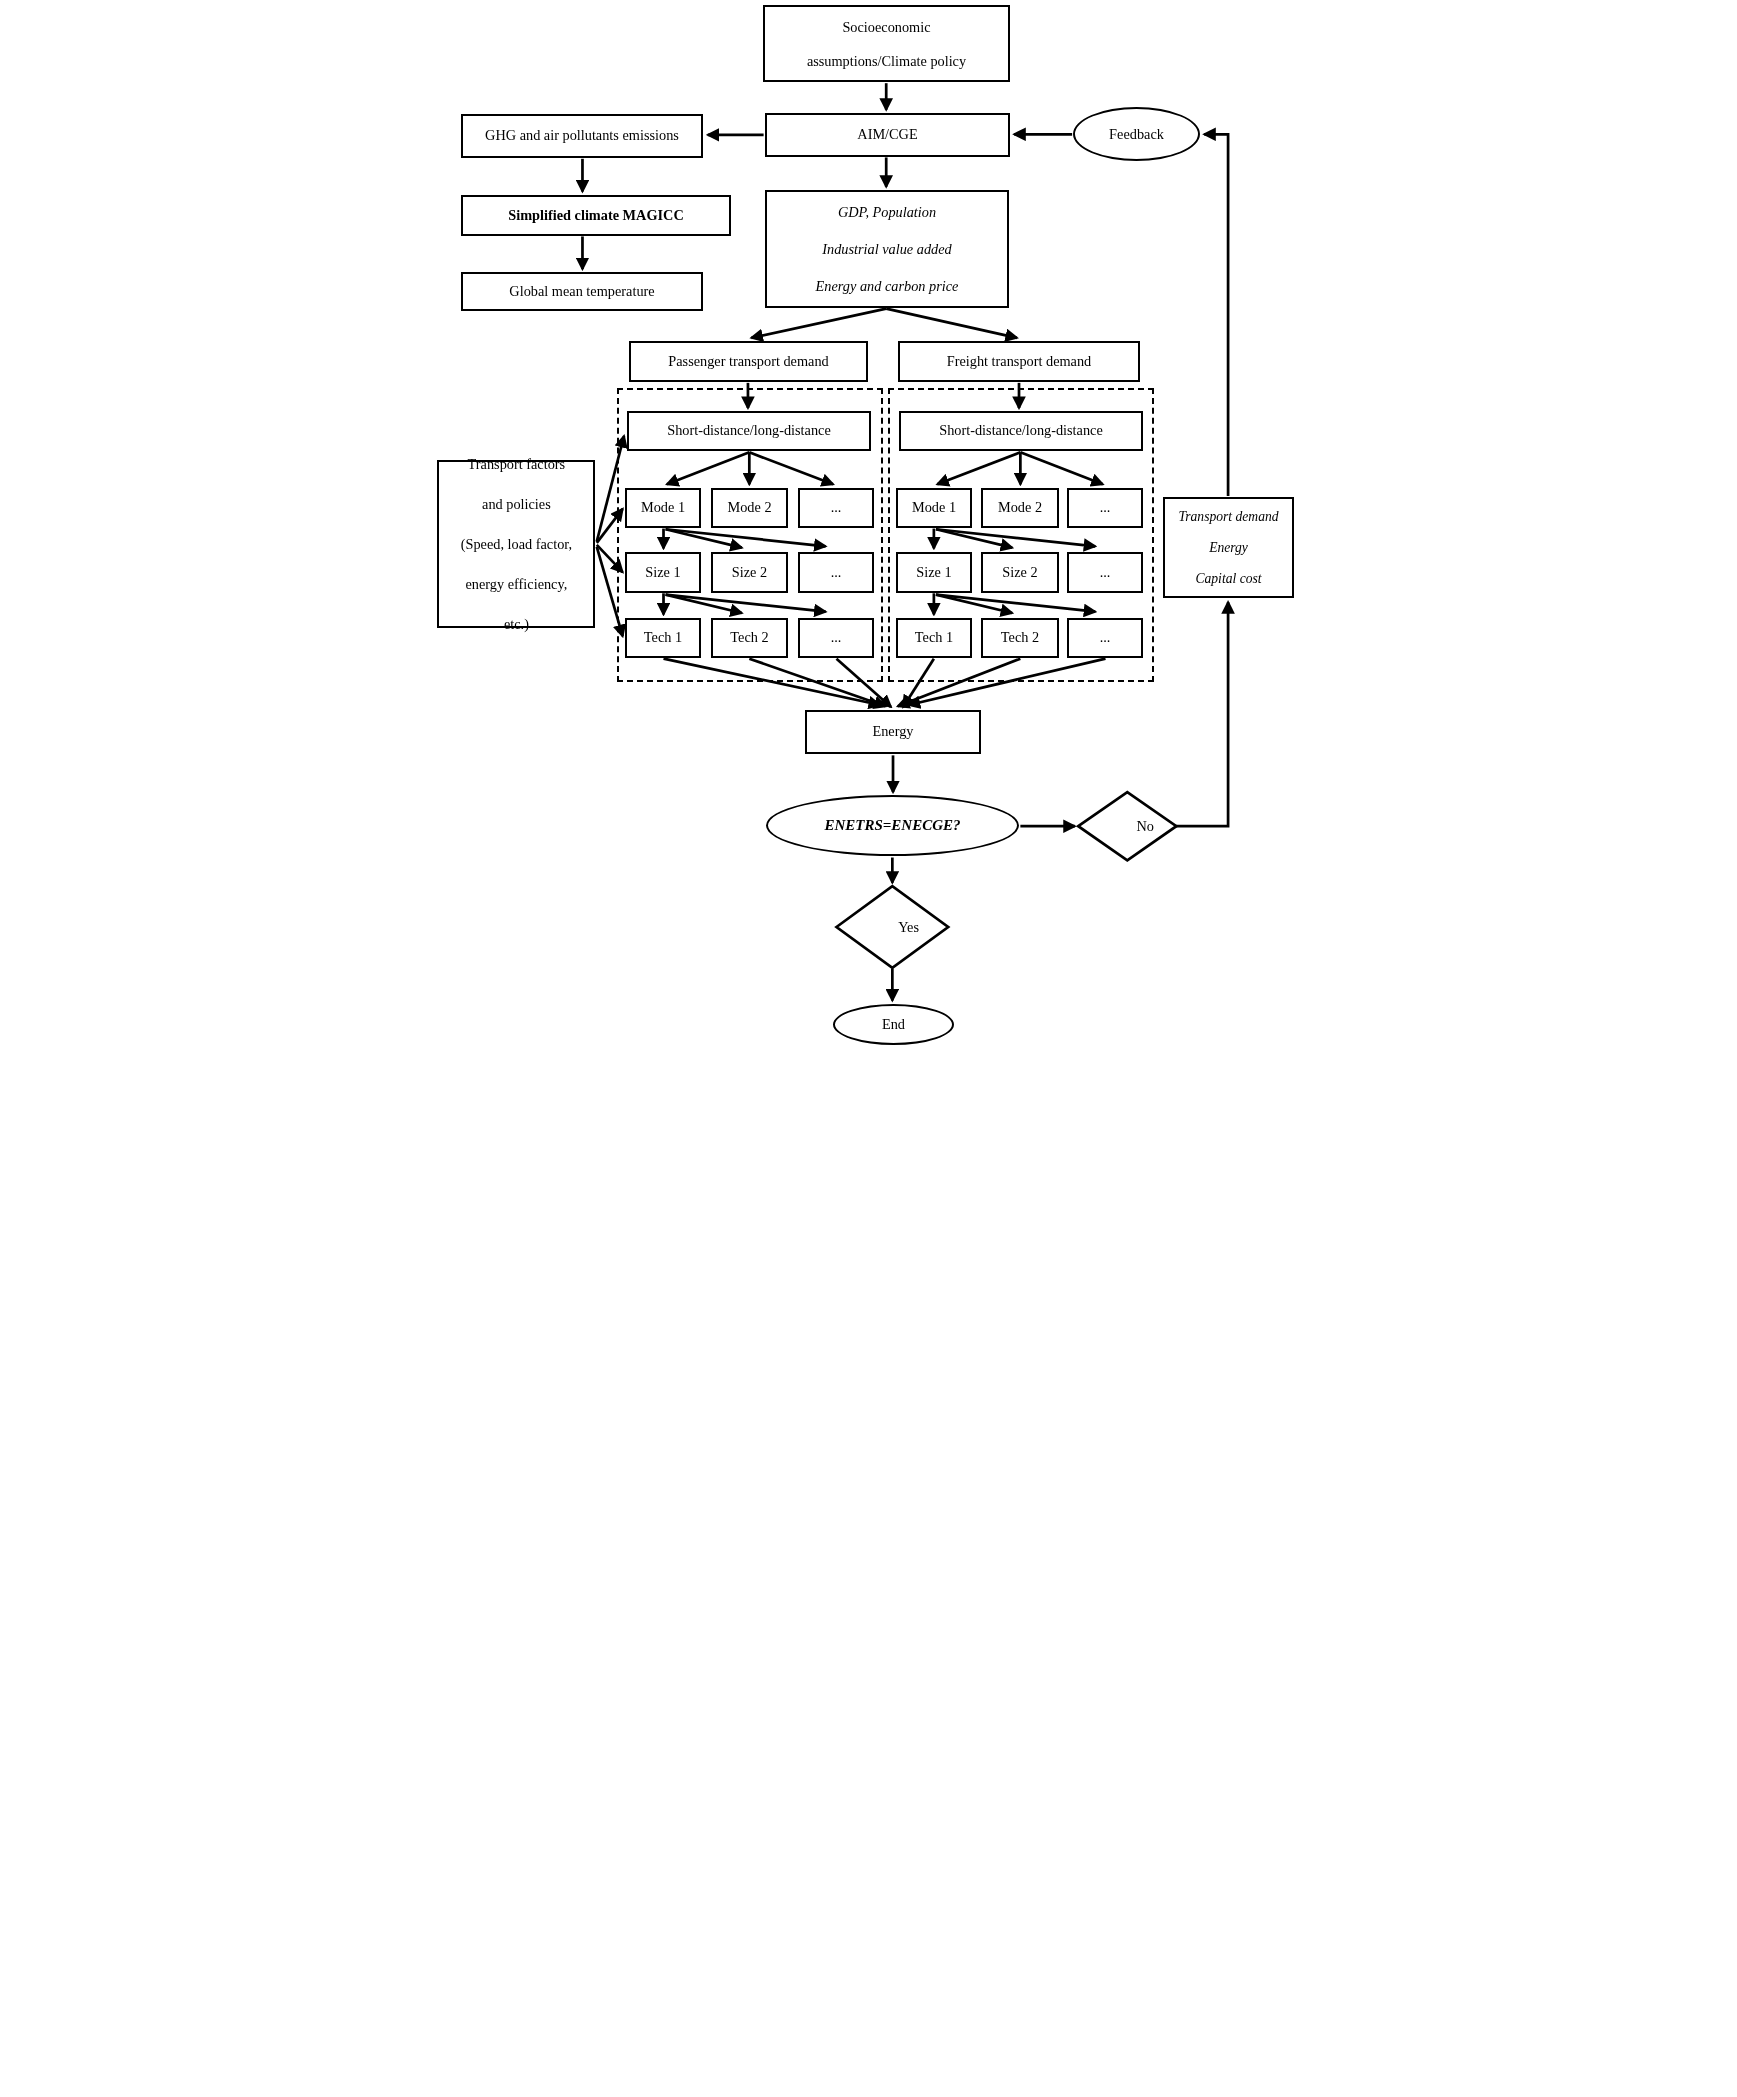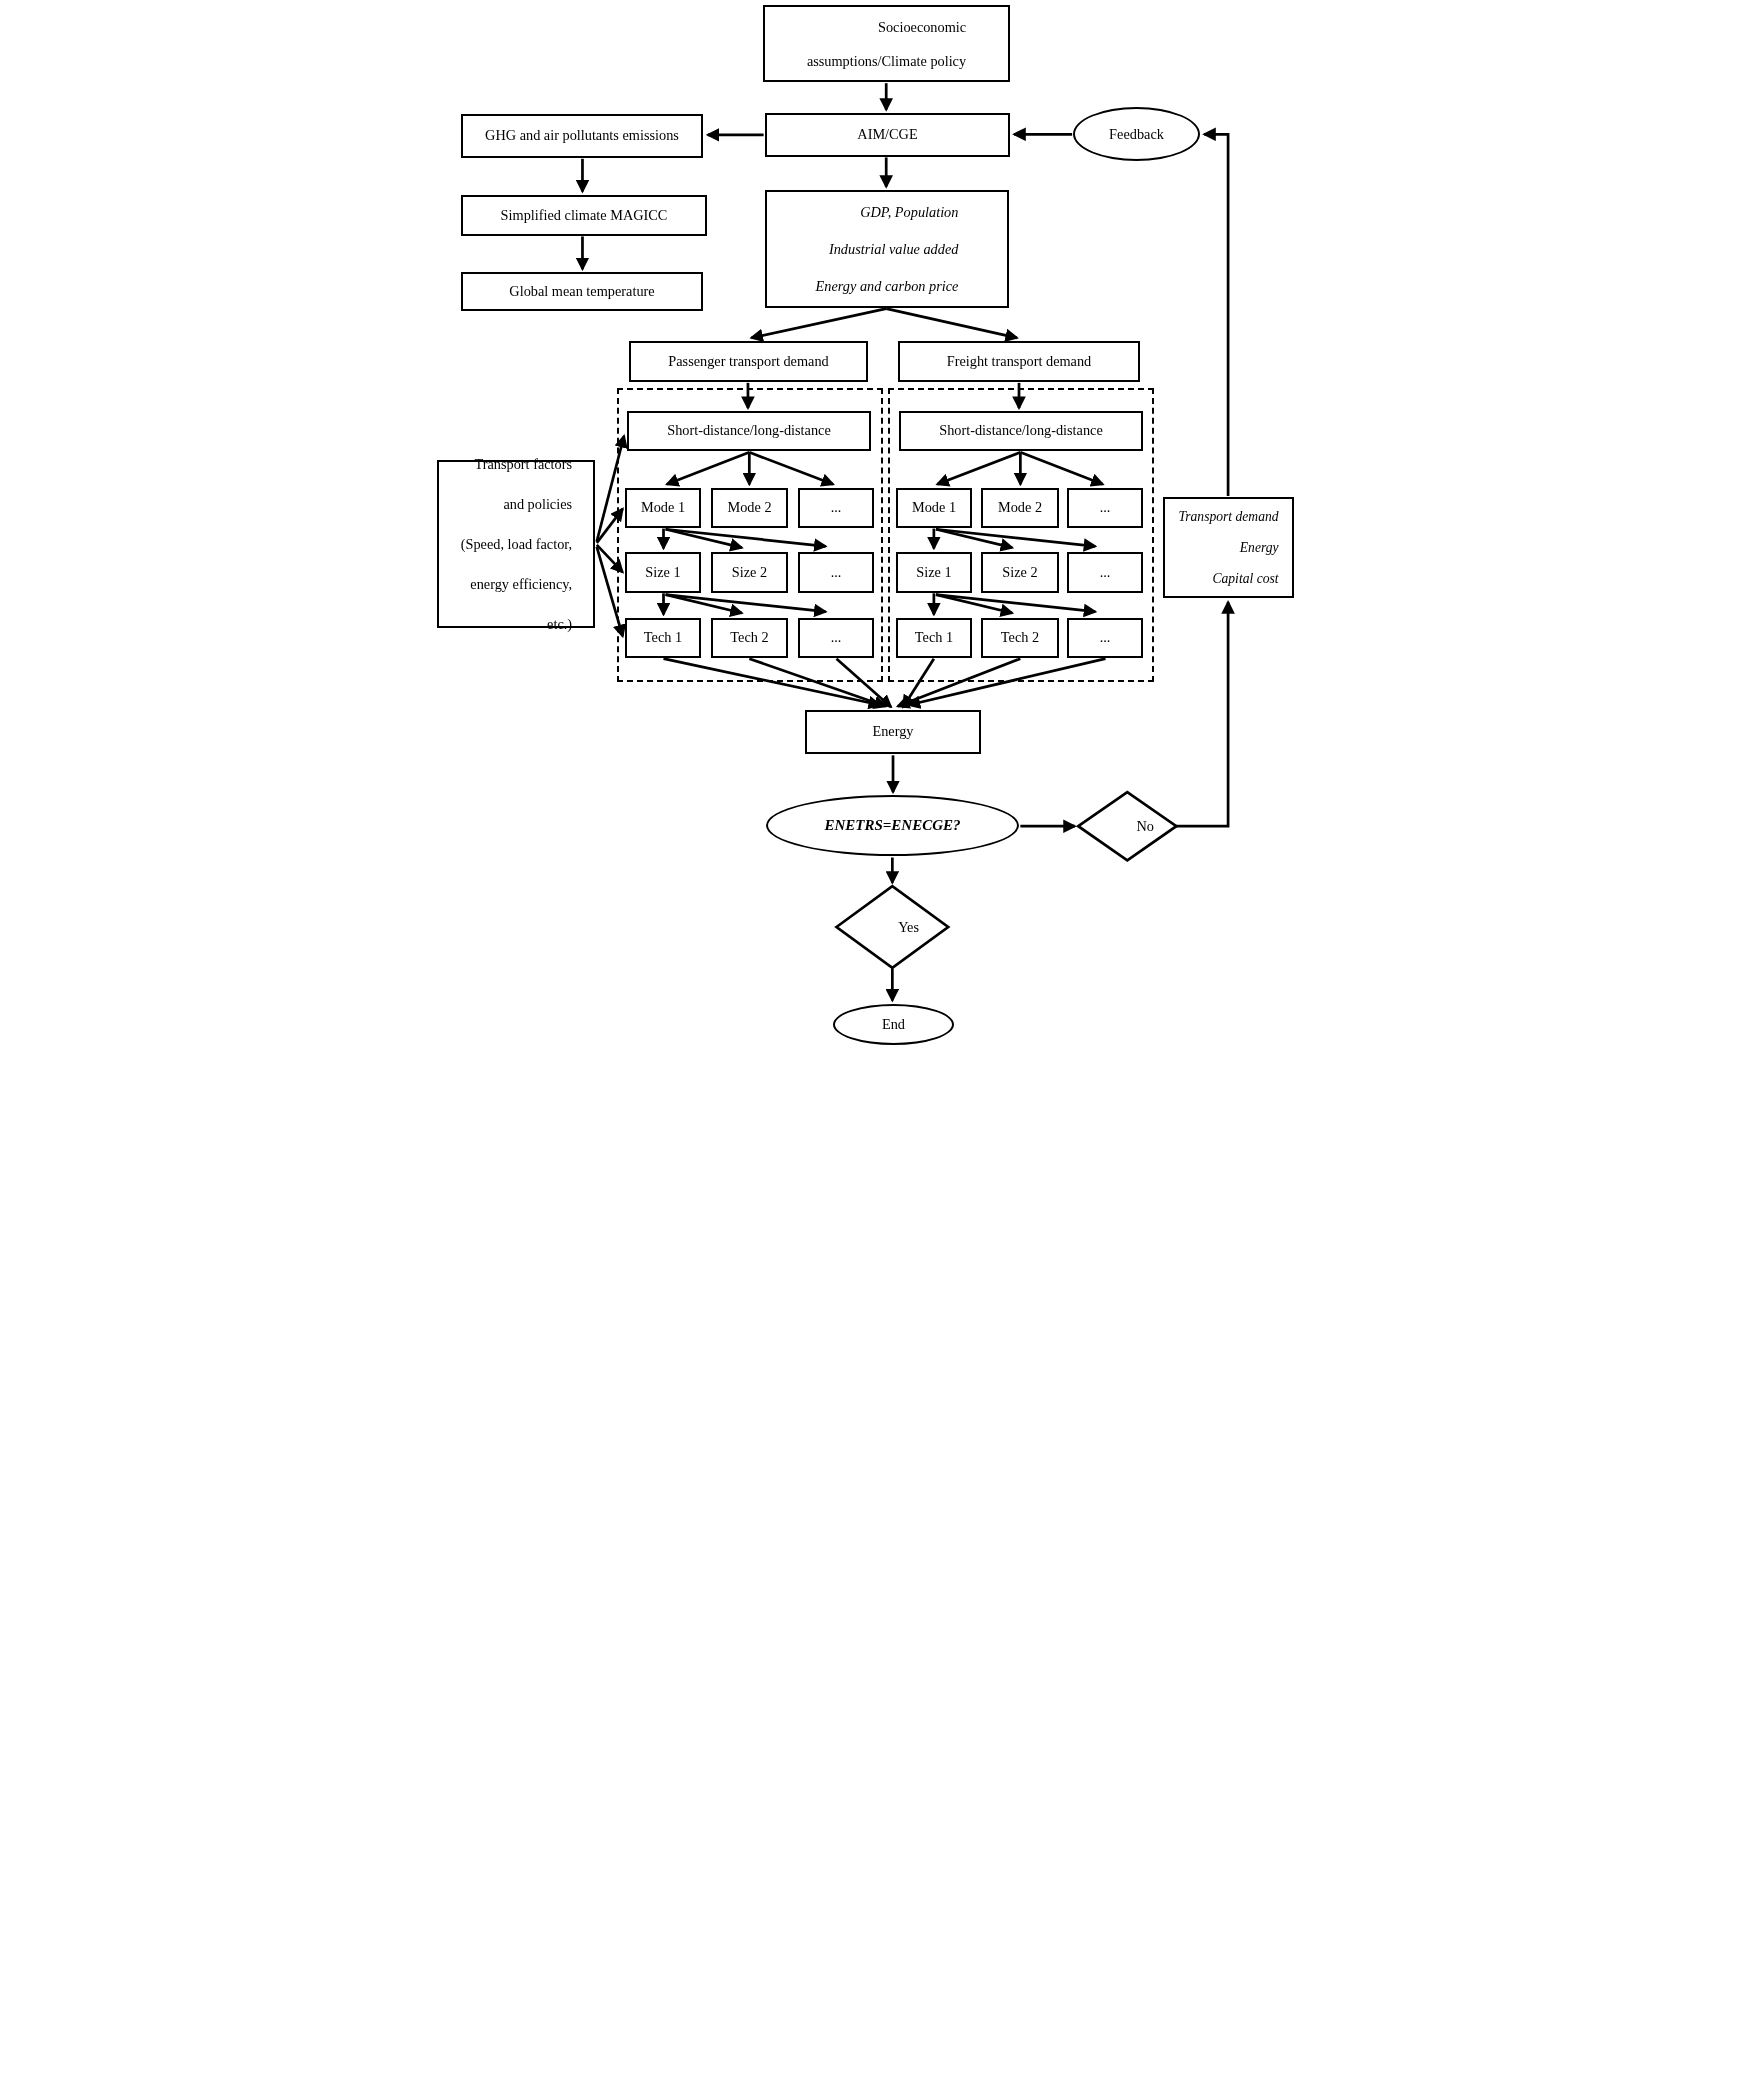--- a/index.html
+++ b/index.html
@@ -6,21 +6,21 @@
   .canvas{
     position:relative;width:869px;height:1049px;margin:0 auto;background:#ffffff;
     font-family:"Liberation Serif","DejaVu Serif",serif;color:#000000;
   }
   svg.connectors{position:absolute;left:0;top:0;z-index:1;}
   .ln{stroke:#000000;stroke-width:4;marker-end:url(#ah);}
   .lnp{fill:none;stroke:#000000;stroke-width:4;marker-end:url(#ah);}
   .dshape{fill:#ffffff;stroke:#000000;stroke-width:4;stroke-linejoin:miter;}
   .box{
     position:absolute;box-sizing:border-box;background:#ffffff;border:2.7px solid #000000;
-    display:flex;align-items:center;justify-content:center;text-align:right;
+    display:flex;align-items:center;justify-content:center;text-align:center;
     z-index:2;font-size:14.3px;line-height:1.25;
   }
   .box span,.ellipse span,.dlabel span{white-space:pre-line;display:block;}
   .ellipse{
     position:absolute;box-sizing:border-box;background:#ffffff;border:2.7px solid #000000;border-radius:50%;
     display:flex;align-items:center;justify-content:center;z-index:2;font-size:14.3px;
   }
   .dashed{
     position:absolute;box-sizing:border-box;border:2px dashed #000000;background:transparent;z-index:1;
   }
@@ -111,21 +111,21 @@
   </div>
 
   <div class="box" style="left:331px;top:113px;width:245px;height:44px;">
     <span>AIM/CGE</span>
   </div>
 
   <div class="box" style="left:27px;top:114px;width:242px;height:44px;">
     <span>GHG and air pollutants emissions</span>
   </div>
 
-  <div class="box" style="left:27px;top:195px;width:246px;height:41px;">
+  <div class="box" style="left:27px;top:195px;width:270px;height:41px;font-weight:bold;">
     <span>Simplified climate MAGICC</span>
   </div>
 
   <div class="box" style="left:27px;top:272px;width:242px;height:39px;">
     <span>Global mean temperature</span>
   </div>
 
   <div class="ellipse" style="left:639px;top:107px;width:127px;height:54px;">
     <span>Feedback</span>
   </div>

